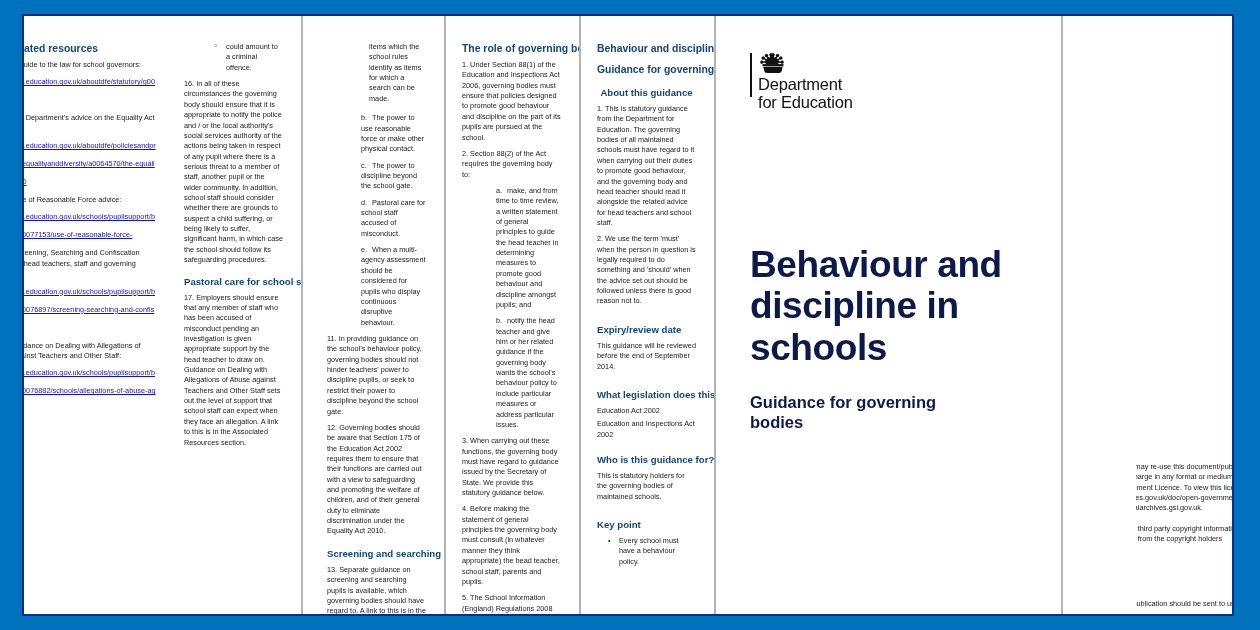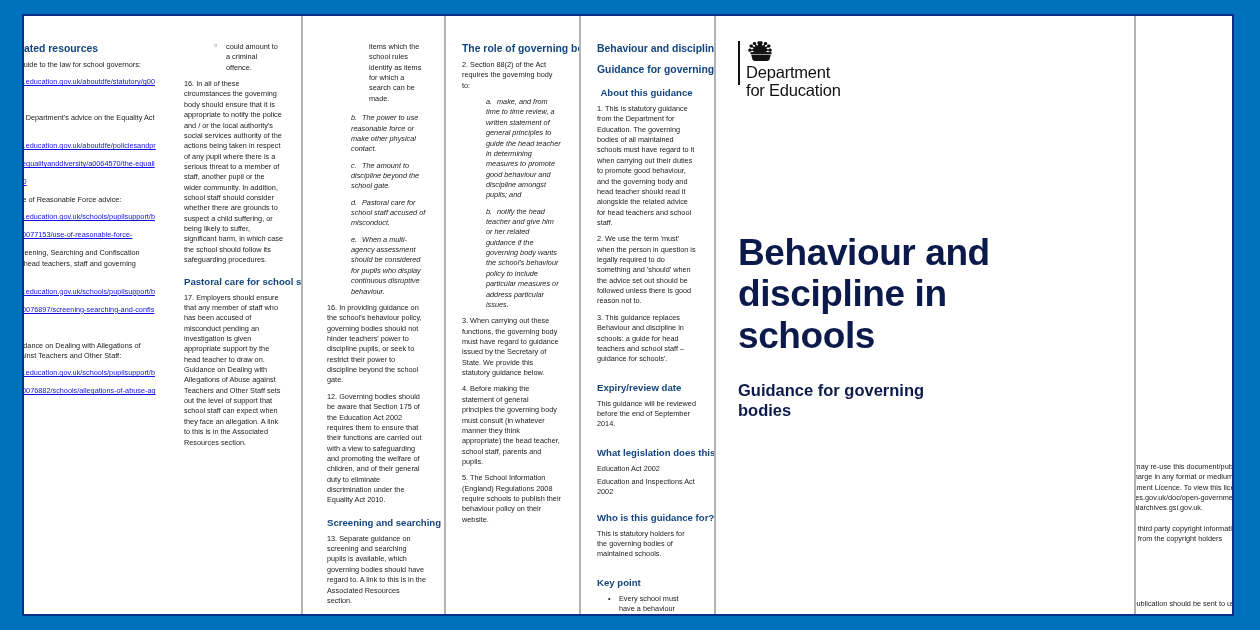--- a/index.html
+++ b/index.html
@@ -48,26 +48,25 @@
   }
   .h-blue.big { font-size: 10.4px; }
   p.body {
     font-size: 7.3px;
     line-height: 1.42;
     color: #1a1a1a;
     margin: 0 0 6px 0;
   }
   p.body.tight { margin-bottom: 3px; }
   .indent-a {
-    margin-left: 24px;
+    margin-left: 34px;
     font-size: 7.3px;
     line-height: 1.42;
     color: #1a1a1a;
     margin-bottom: 6px;
-    font-style: italic;
   }
   .indent-a .lbl { display: inline-block; width: 11px; }
   .indent-b {
     margin-left: 42px;
     font-size: 7.3px;
     line-height: 1.42;
     color: #1a1a1a;
     margin-bottom: 6px;
   }
   ul.bul {
@@ -206,39 +205,40 @@
       <p class="body">17.    Employers should ensure that any member of staff who has been accused of misconduct pending an investigation is given appropriate support by the head teacher to draw on. Guidance on Dealing with Allegations of Abuse against Teachers and Other Staff sets out the level of support that school staff can expect when they face an allegation. A link to this is in the Associated Resources section.</p>
     </div>
 
     <div class="page" id="page-screening" style="left:287px; width:135px; padding-left:16px;">
       <div class="indent-b" style="margin-bottom:9px;">items which the school rules identify as items for which a search can be made.</div>
 
       <div class="indent-a">
         <span class="lbl">b.</span><span>The power to use reasonable force or make other physical contact.</span>
       </div>
       <div class="indent-a">
-        <span class="lbl">c.</span><span>The amount to discipline beyond the school gate.</span>
+        <span class="lbl">c.</span><span>The power to discipline beyond the school gate.</span>
       </div>
       <div class="indent-a">
         <span class="lbl">d.</span><span>Pastoral care for school staff accused of misconduct.</span>
       </div>
       <div class="indent-a">
         <span class="lbl">e.</span><span>When a multi-agency assessment should be considered for pupils who display continuous disruptive behaviour.</span>
       </div>
 
-      <p class="body">16.    In providing guidance on the school's behaviour policy, governing bodies should not hinder teachers' power to discipline pupils, or seek to restrict their power to discipline beyond the school gate.</p>
+      <p class="body">11.    In providing guidance on the school's behaviour policy, governing bodies should not hinder teachers' power to discipline pupils, or seek to restrict their power to discipline beyond the school gate.</p>
       <p class="body">12.    Governing bodies should be aware that Section 175 of the Education Act 2002 requires them to ensure that their functions are carried out with a view to safeguarding and promoting the welfare of children, and of their general duty to eliminate discrimination under the Equality Act 2010.</p>
 
       <div class="h-blue" style="margin-top:11px;">Screening and searching pupils</div>
       <p class="body">13.    Separate guidance on screening and searching pupils is available, which governing bodies should have regard to. A link to this is in the Associated Resources section.</p>
 
     </div>
 
     <div class="page" id="page-role" style="left:422px; width:135px; padding-left:16px;">
       <div class="h-blue big">The role of governing bodies</div>
+      <p class="body">1.    Under Section 88(1) of the Education and Inspections Act 2006, governing bodies must ensure that policies designed to promote good behaviour and discipline on the part of its pupils are pursued at the school.</p>
       <p class="body">2.  Section 88(2) of the Act requires the governing body to:</p>
 
       <div class="indent-a">
         <span class="lbl">a.</span><span>make, and from time to time review, a written statement of general principles to guide the head teacher in determining measures to promote good behaviour and discipline amongst pupils; and</span>
       </div>
       <div class="indent-a">
         <span class="lbl">b.</span><span>notify the head teacher and give him or her related guidance if the governing body wants the school's behaviour policy to include particular measures or address particular issues.</span>
       </div>
 
       <p class="body">3.    When carrying out these functions, the governing body must have regard to guidance issued by the Secretary of State. We provide this statutory guidance below.</p>
@@ -247,39 +247,38 @@
 
     </div>
 
     <div class="page" id="page-about" style="left:557px; width:135px; padding-left:16px;">
       <div class="h-blue big">Behaviour and discipline in schools</div>
       <div class="h-blue big" style="margin-top:8px;">Guidance for governing bodies</div>
 
       <div class="h-blue" style="margin-top:11px;text-align:center;">About this guidance</div>
       <p class="body">1.    This is statutory guidance from the Department for Education. The governing bodies of all maintained schools must have regard to it when carrying out their duties to promote good behaviour, and the governing body and head teacher should read it alongside the related advice for head teachers and school staff.</p>
       <p class="body">2.    We use the term 'must' when the person in question is legally required to do something and 'should' when the advice set out should be followed unless there is good reason not to.</p>
-      <p class="body">3.    This guidance replaces Behaviour and discipline in schools: a guide for head teachers and school staff – guidance for schools'.</p>
 
       <div class="h-blue" style="margin-top:17px;">Expiry/review date</div>
       <p class="body">This guidance will be reviewed before the end of September 2014.</p>
 
       <div class="h-blue" style="margin-top:17px;">What legislation does this guidance refer to?</div>
       <p class="body tight">Education Act 2002</p>
       <p class="body">Education and Inspections Act 2002</p>
 
       <div class="h-blue" style="margin-top:14px;">Who is this guidance for?</div>
       <p class="body">This is statutory holders for the governing bodies of maintained schools.</p>
 
       <div class="h-blue" style="margin-top:17px;">Key point</div>
       <ul class="bul">
         <li>Every school must have a behaviour policy.</li>
       </ul>
     </div>
 
-    <div class="page page-cover" id="page-cover" style="left:692px; width:420px; padding:0;">
+    <div class="page page-cover" id="page-cover" style="left:692px; width:347px; padding:12px;">
       <div class="logo">
         <div class="rule"></div>
         <div class="lg-txt">
           <svg class="crown" width="30" height="22" viewBox="0 0 30 22">
             <g fill="#111">
               <path d="M15 1.2c1.0 0 1.8.7 1.8 1.6 0 .6-.3 1.1-.8 1.4l.6 1.6 1.6-1.2c-.3-.3-.5-.7-.5-1.1 0-.9.8-1.6 1.8-1.6s1.8.7 1.8 1.6-.8 1.6-1.8 1.6h-.2l-.5 1.9 2.2-.6c0-.1 0-.2 0-.3 0-.9.8-1.6 1.8-1.6s1.8.7 1.8 1.6-.8 1.6-1.8 1.6c-.4 0-.8-.1-1.1-.4l-1.3 1.6 2.1.5c.3-.5.9-.8 1.5-.8 1 0 1.8.7 1.8 1.6s-.8 1.6-1.8 1.6c-.7 0-1.3-.4-1.6-1l-2.3.2.9 1.6h-14l.9-1.6-2.3-.2c-.3.6-.9 1-1.6 1-1 0-1.8-.7-1.8-1.6s.8-1.6 1.8-1.6c.6 0 1.2.3 1.5.8l2.1-.5-1.3-1.6c-.3.3-.7.4-1.1.4-1 0-1.8-.7-1.8-1.6s.8-1.6 1.8-1.6 1.8.7 1.8 1.6c0 .1 0 .2 0 .3l2.2.6-.5-1.9h-.2c-1 0-1.8-.7-1.8-1.6s.8-1.6 1.8-1.6 1.8.7 1.8 1.6c0 .4-.2.8-.5 1.1l1.6 1.2.6-1.6c-.5-.3-.8-.8-.8-1.4 0-.9.8-1.6 1.8-1.6z"></path>
               <rect x="4.5" y="12.1" width="21" height="2.1"></rect>
               <path d="M5.2 14.8h19.6l-1.1 4.2c-.3 1.2-1.4 2-2.7 2H9c-1.3 0-2.4-.8-2.7-2l-1.1-4.2z"></path>
             </g>
           </svg>

